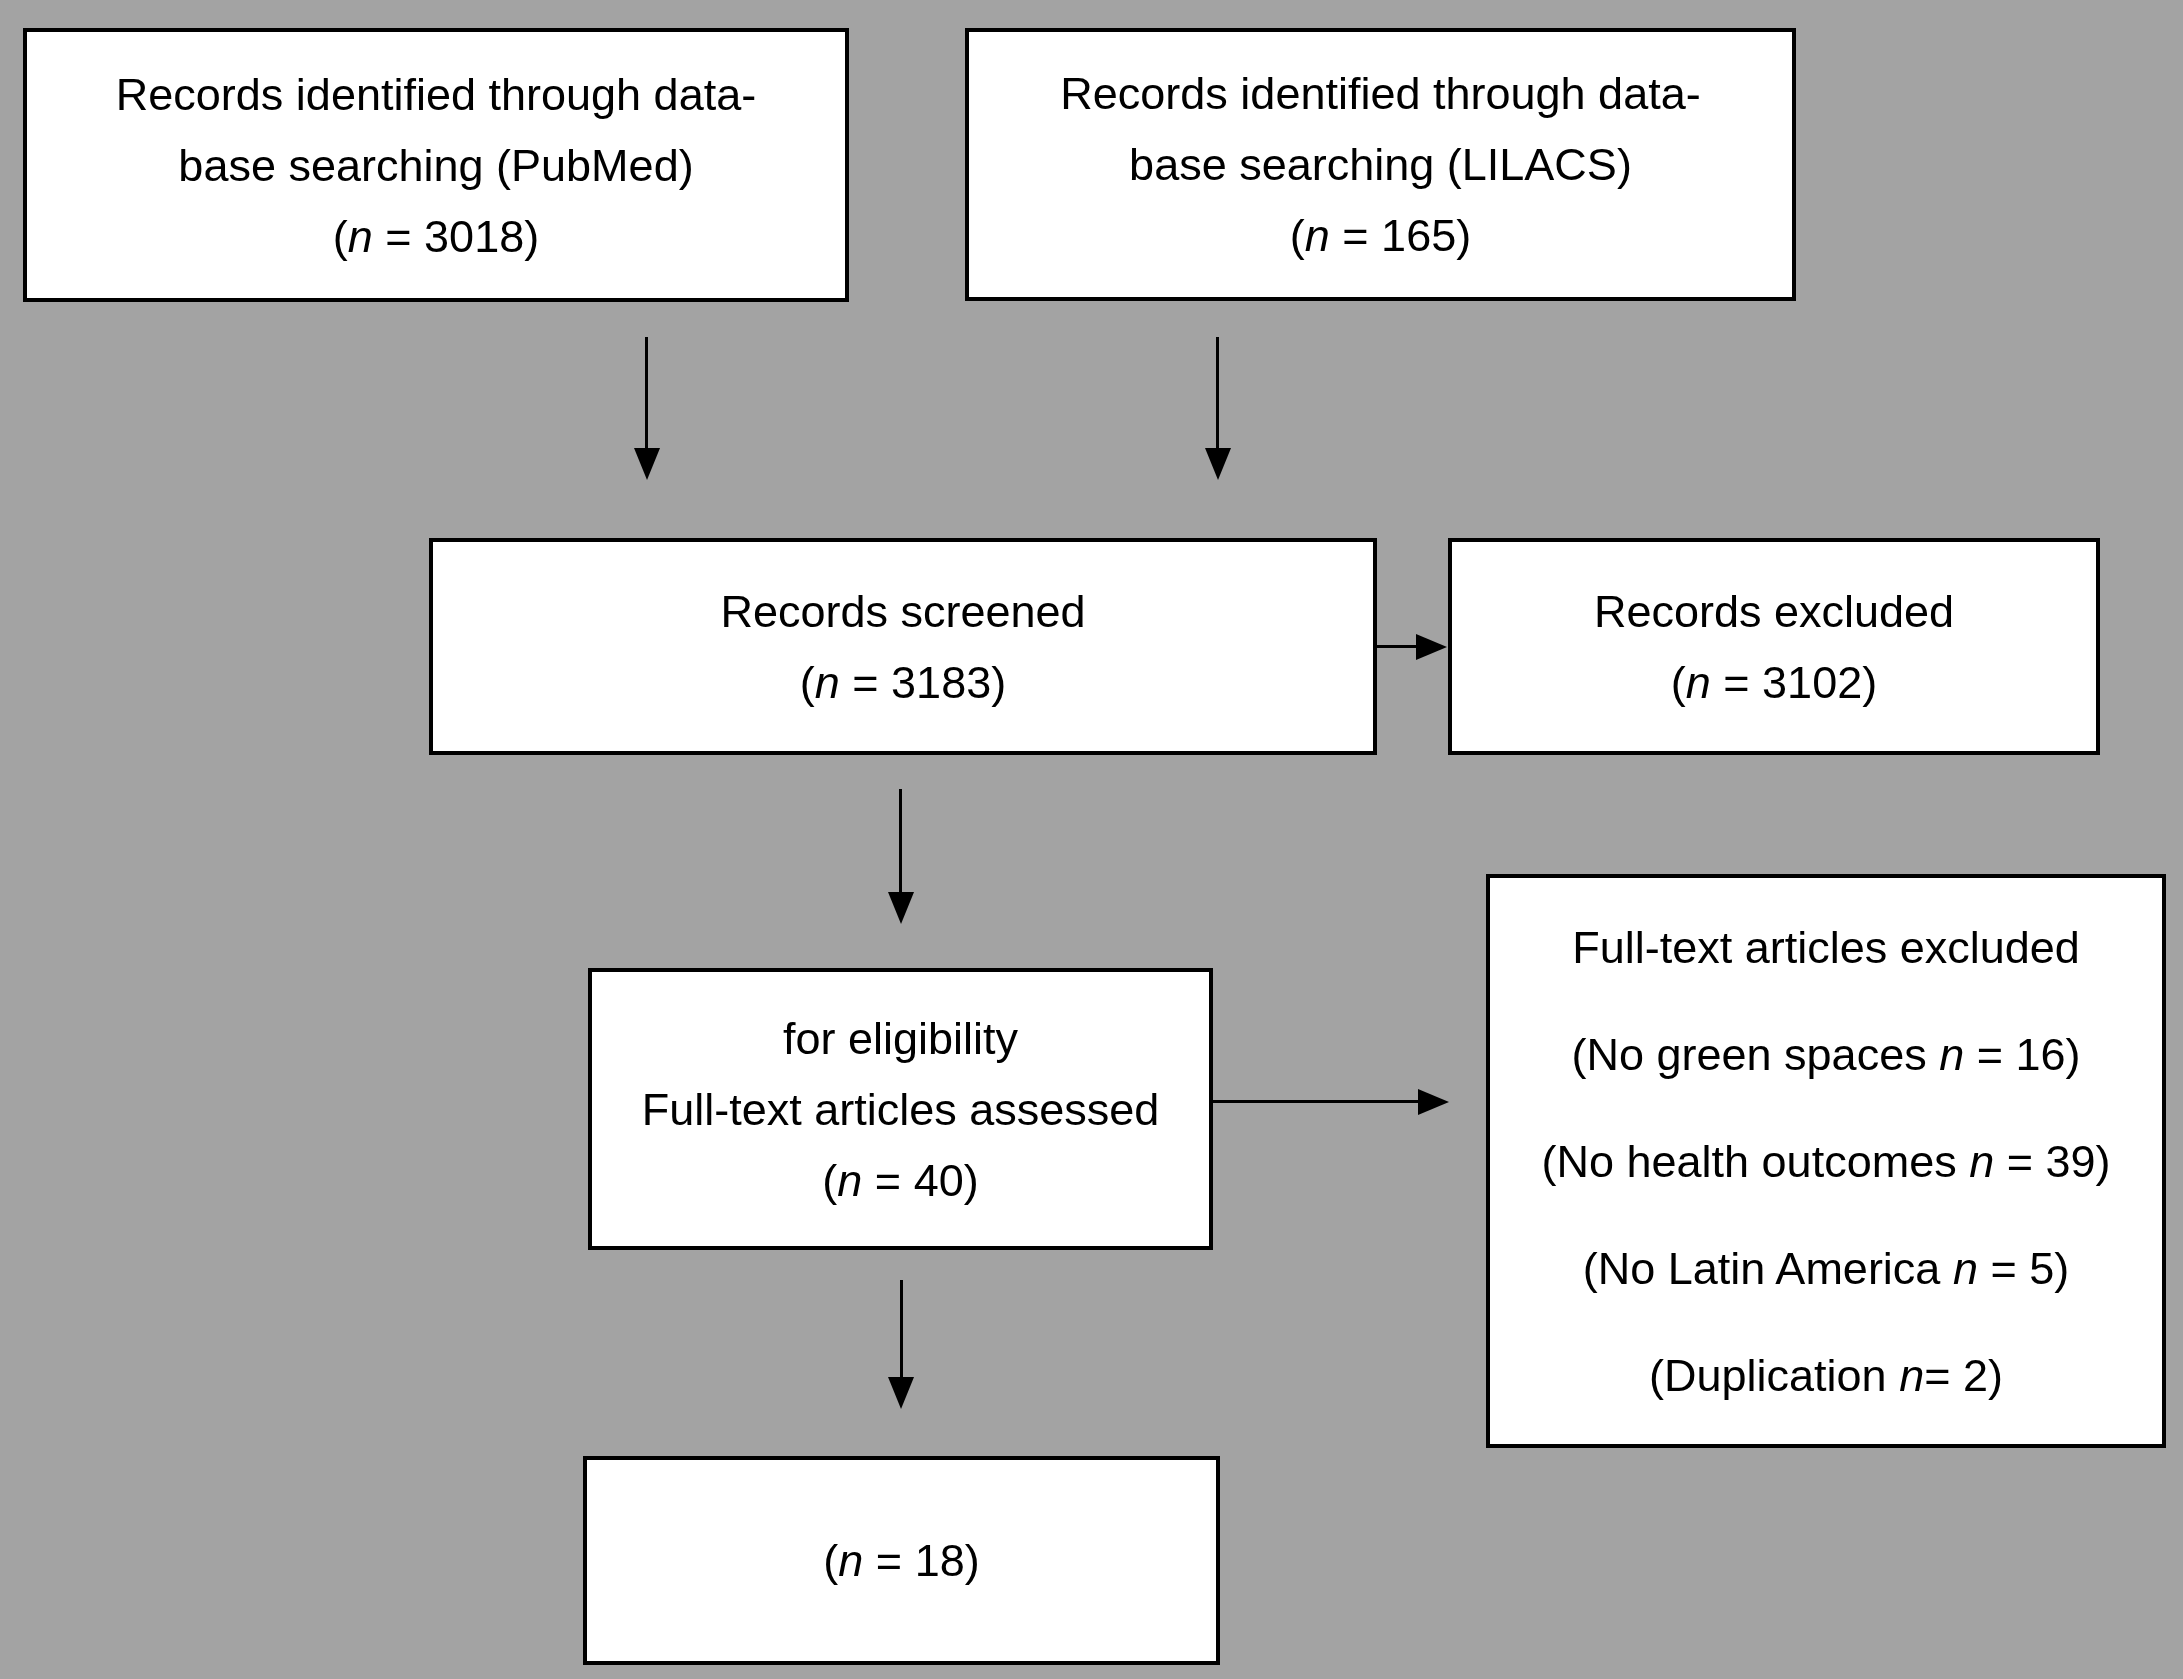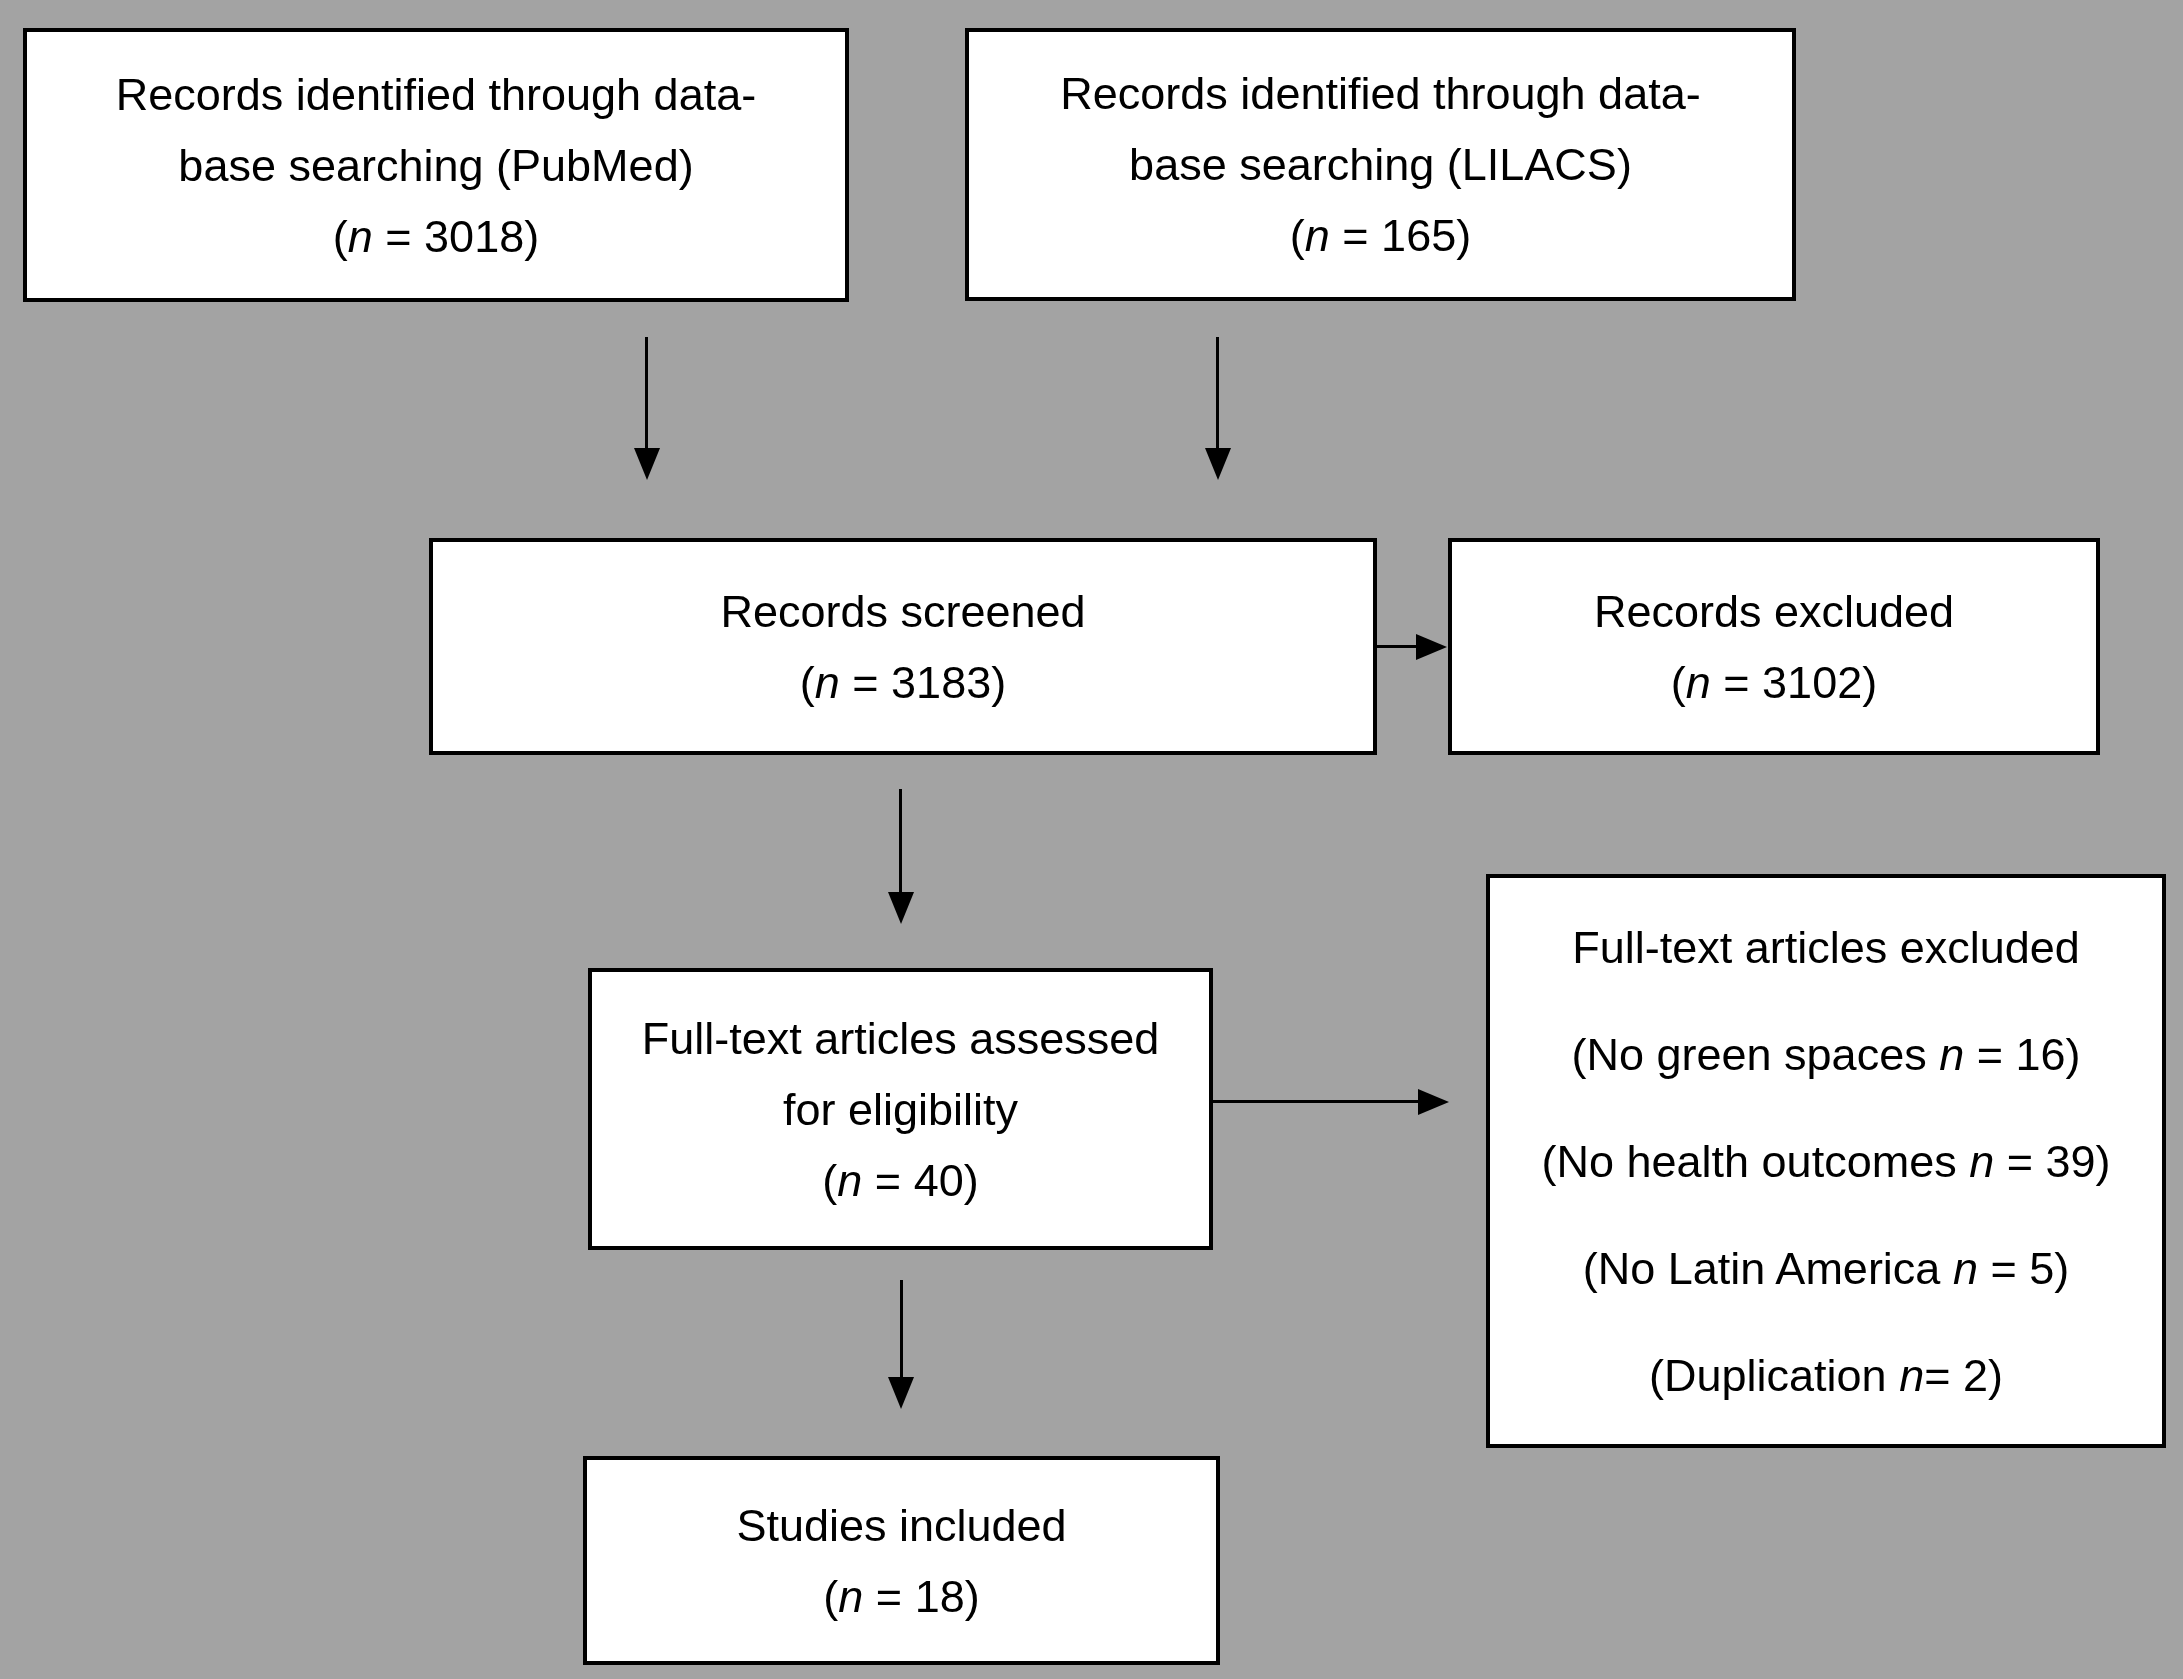--- a/index.html
+++ b/index.html
@@ -111,22 +111,22 @@
     <div class="hline" style="left:1377px; top:645px; width:43px;"></div>
     <div class="head-right" style="left:1416px; top:634px;"></div>
   </div>
 
   <div>
     <div class="vline" style="left:899px; top:789px; height:103px;"></div>
     <div class="head-down" style="left:888px; top:892px;"></div>
   </div>
 
   <div class="box" id="box-assessed">
+    <div class="line">for eligibility</div>
     <div class="line">Full-text articles assessed</div>
-    <div class="line">for eligibility</div>
     <div class="line"><span>(</span><span class="it">n</span><span> = 40)</span></div>
   </div>
 
   <div class="box" id="box-fulltext-excluded">
     <div class="line">Full-text articles excluded</div>
     <div class="line"><span>(No green spaces </span><span class="it">n</span><span> = 16)</span></div>
     <div class="line"><span>(No health outcomes </span><span class="it">n</span><span> = 39)</span></div>
     <div class="line"><span>(No Latin America </span><span class="it">n</span><span> = 5)</span></div>
     <div class="line"><span>(Duplication </span><span class="it">n</span><span>= 2)</span></div>
   </div>
@@ -135,18 +135,17 @@
     <div class="hline" style="left:1213px; top:1100px; width:205px;"></div>
     <div class="head-right" style="left:1418px; top:1089px;"></div>
   </div>
 
   <div>
     <div class="vline" style="left:900px; top:1280px; height:98px;"></div>
     <div class="head-down" style="left:888px; top:1377px;"></div>
   </div>
 
   <div class="box" id="box-included">
-    <div class="line">Studies included</div>
     <div class="line"><span>(</span><span class="it">n</span><span> = 18)</span></div>
   </div>
 
 </div>
 
 
 </body></html>

